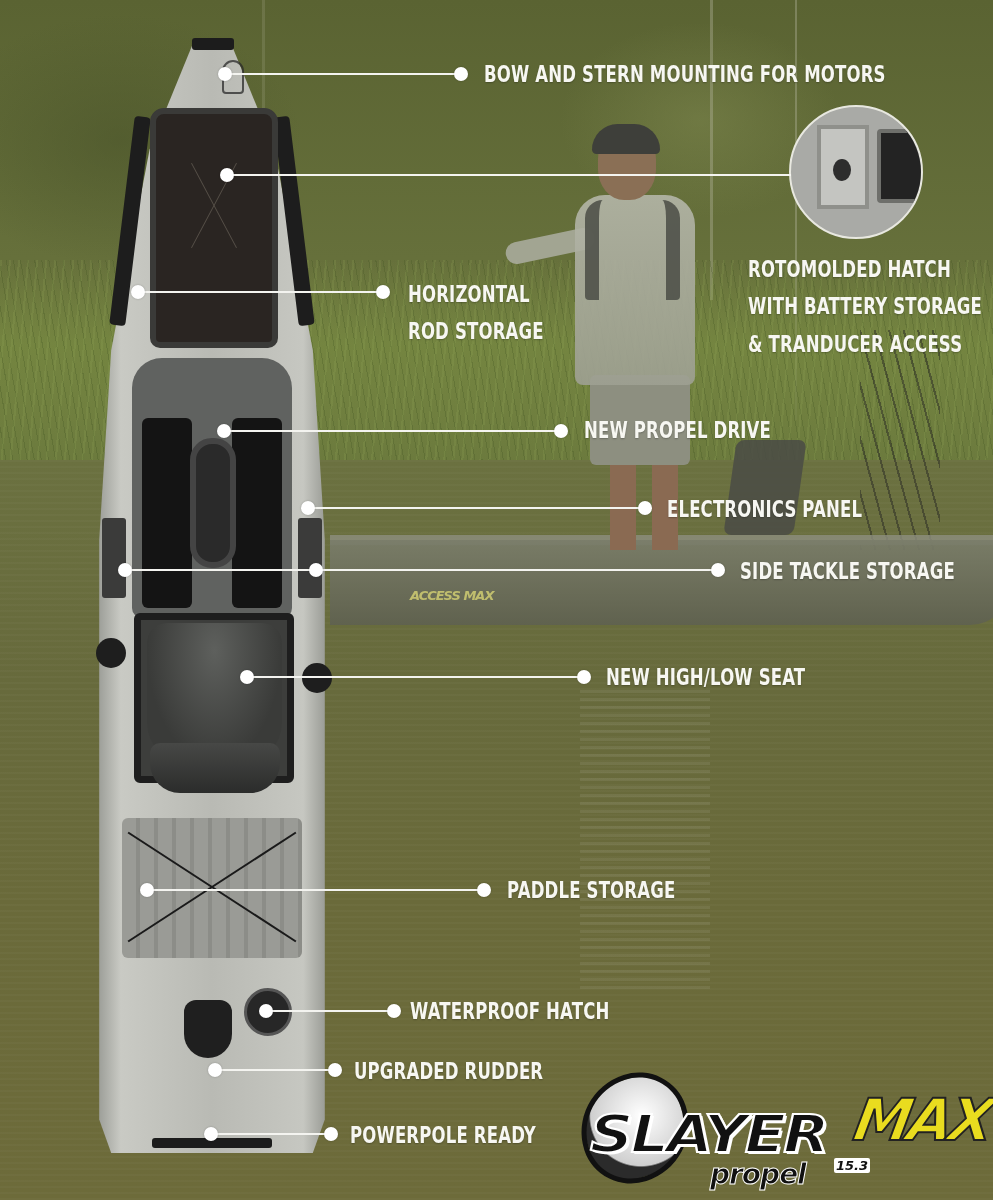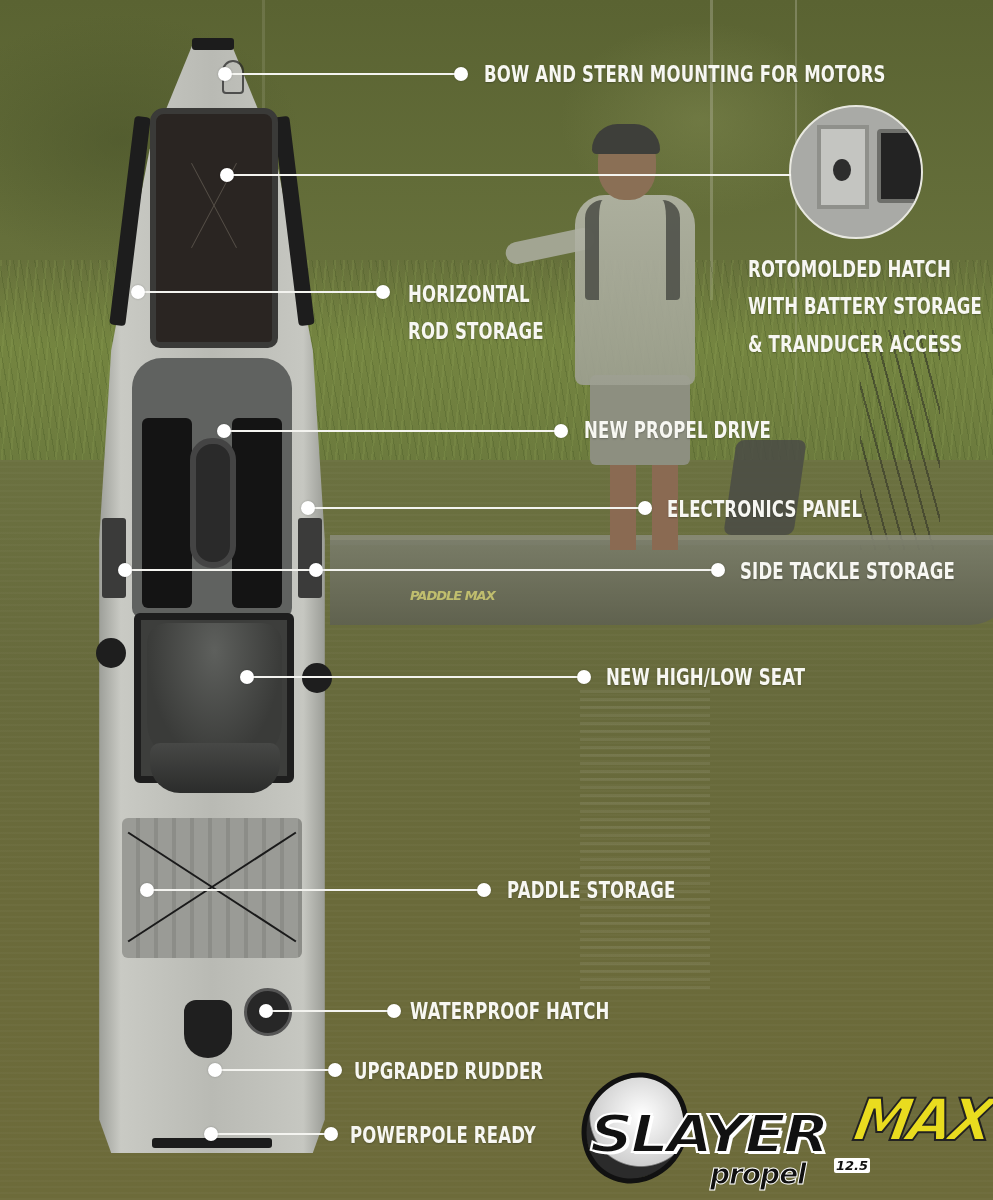--- a/index.html
+++ b/index.html
@@ -255,21 +255,21 @@
   <div class="bg-forest"></div>
   <div class="tree-trunk" style="left:710px; top:0; height:300px;"></div>
   <div class="tree-trunk" style="left:262px; top:0; height:260px; opacity:.5;"></div>
   <div class="tree-trunk" style="left:795px; top:0; height:420px; width:2px;"></div>
   <div class="bg-grass"></div>
   <div class="bg-water"></div>
   <div class="bg-reflection"></div>
   <div class="bg-rods"></div>
   <div class="bg-kayak-rim"></div>
   <div class="bg-kayak"></div>
-  <div class="mini-logo">PADDLE MAX</div>
+  <div class="mini-logo">ACCESS MAX</div>
   <div class="bg-seat"></div>
   <div class="person-leg-l"></div>
   <div class="person-leg-r"></div>
   <div class="person-shorts"></div>
   <div class="person-arm"></div>
   <div class="person-torso"></div>
   <div class="person-vest"></div>
   <div class="person-head"></div>
   <div class="person-cap"></div>
 </div>
@@ -361,14 +361,14 @@
 <div class="line" style="left:211px; top:1133px; width:120px;"></div>
 <div class="dot" style="left:211px; top:1134px;"></div>
 <div class="dot" style="left:331px; top:1134px;"></div>
 <div class="label" style="left:350px; top:1117px;">POWERPOLE READY</div>
 
 <div class="logo">
   <div class="logo-fish"></div>
   <div class="logo-word">SLAYER</div>
   <div class="logo-max">MAX</div>
   <div class="logo-sub">propel</div>
-  <div class="logo-ver">12.5</div>
+  <div class="logo-ver">15.3</div>
 </div>
 
 </body></html>

